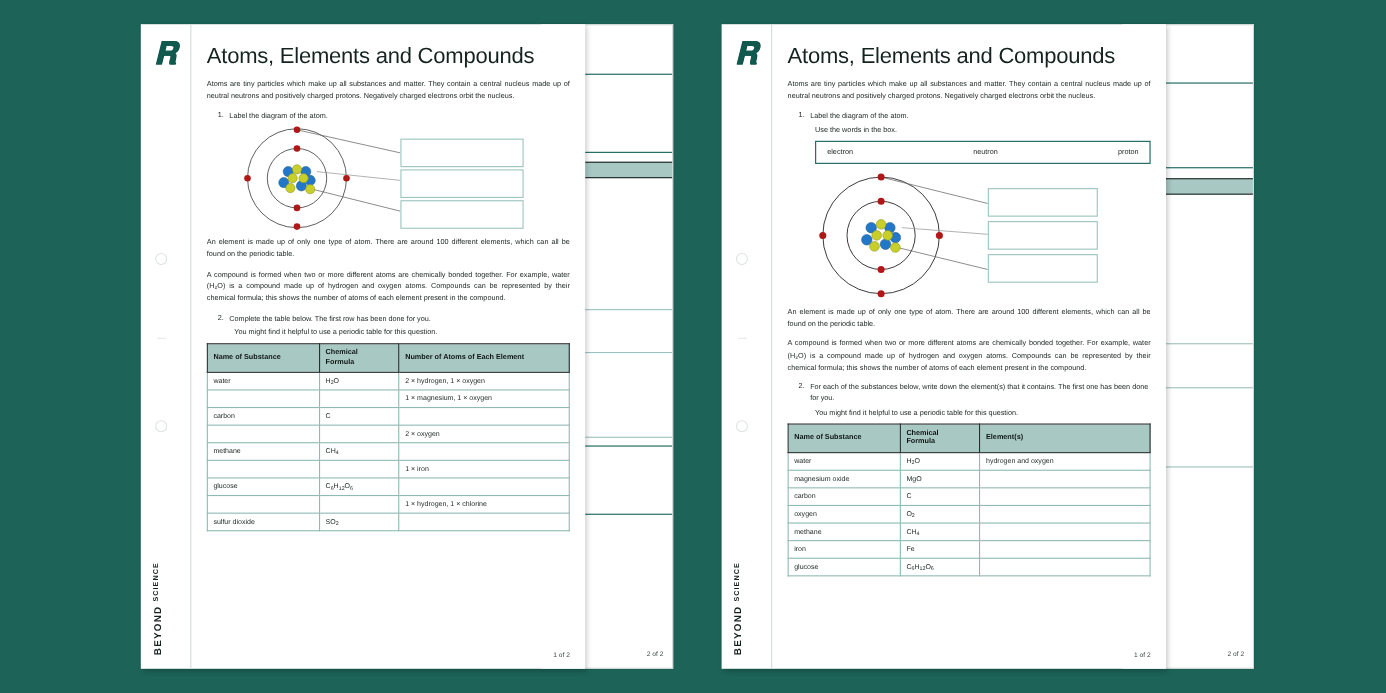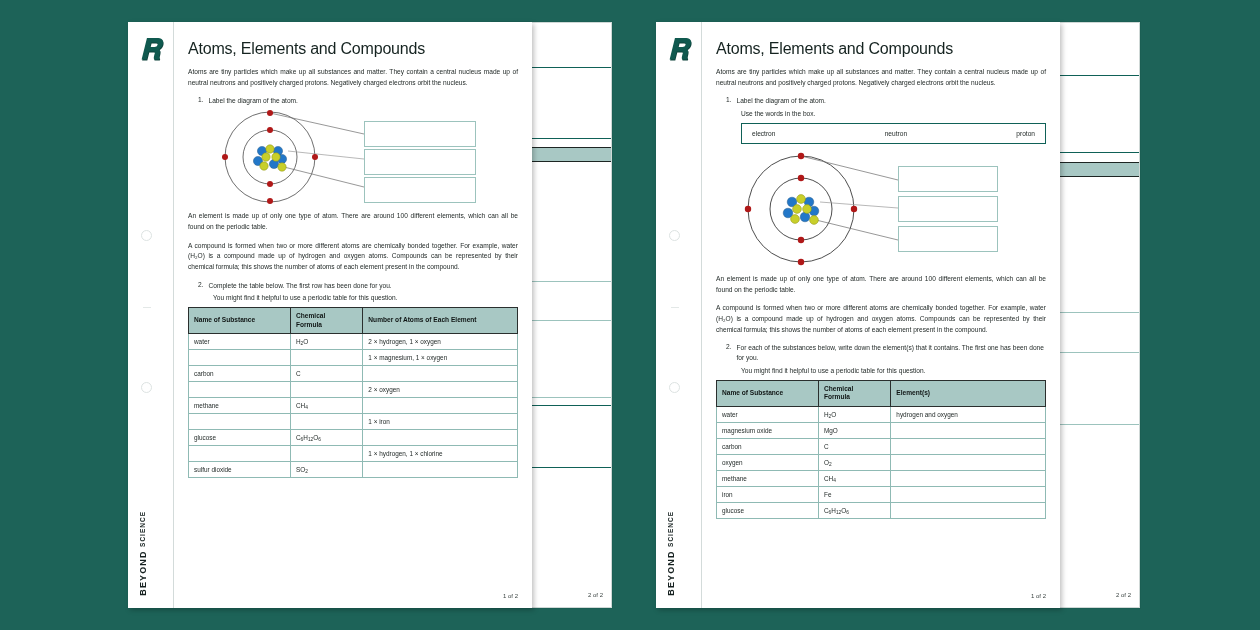--- a/index.html
+++ b/index.html
@@ -67,21 +67,21 @@
     position: absolute; left: 10px; bottom: 12px;
     writing-mode: vertical-rl; transform: rotate(180deg);
     font-size: 9px; font-weight: 700; letter-spacing: 1.1px; color: #15201f;
     white-space: nowrap;
   }
   .brand-vert .sci { font-size: 6.5px; letter-spacing: 1px; }
 
   
   .content { position: absolute; left: 46px; top: 0; right: 0; bottom: 0; padding: 18px 14px 0 14px; }
   h1.title {
-    font-size: 16px; font-weight: 400; color: #152320;
+    font-size: 20px; font-weight: 400; color: #152320;
     letter-spacing: -0.2px; margin-bottom: 9px;
   }
   p.body {
     font-size: 6.6px; line-height: 1.62; color: #1d2523;
     text-align: justify; margin-bottom: 8px;
   }
   .q { display: flex; gap: 5px; font-size: 6.6px; color: #1d2523; margin-bottom: 3px; padding-left: 10px; }
   .q .num { flex: 0 0 auto; font-weight: 400; }
   .q .txt { line-height: 1.5; }
   .q-sub { font-size: 6.6px; color: #1d2523; padding-left: 25px; margin-bottom: 4px; line-height: 1.5; }

